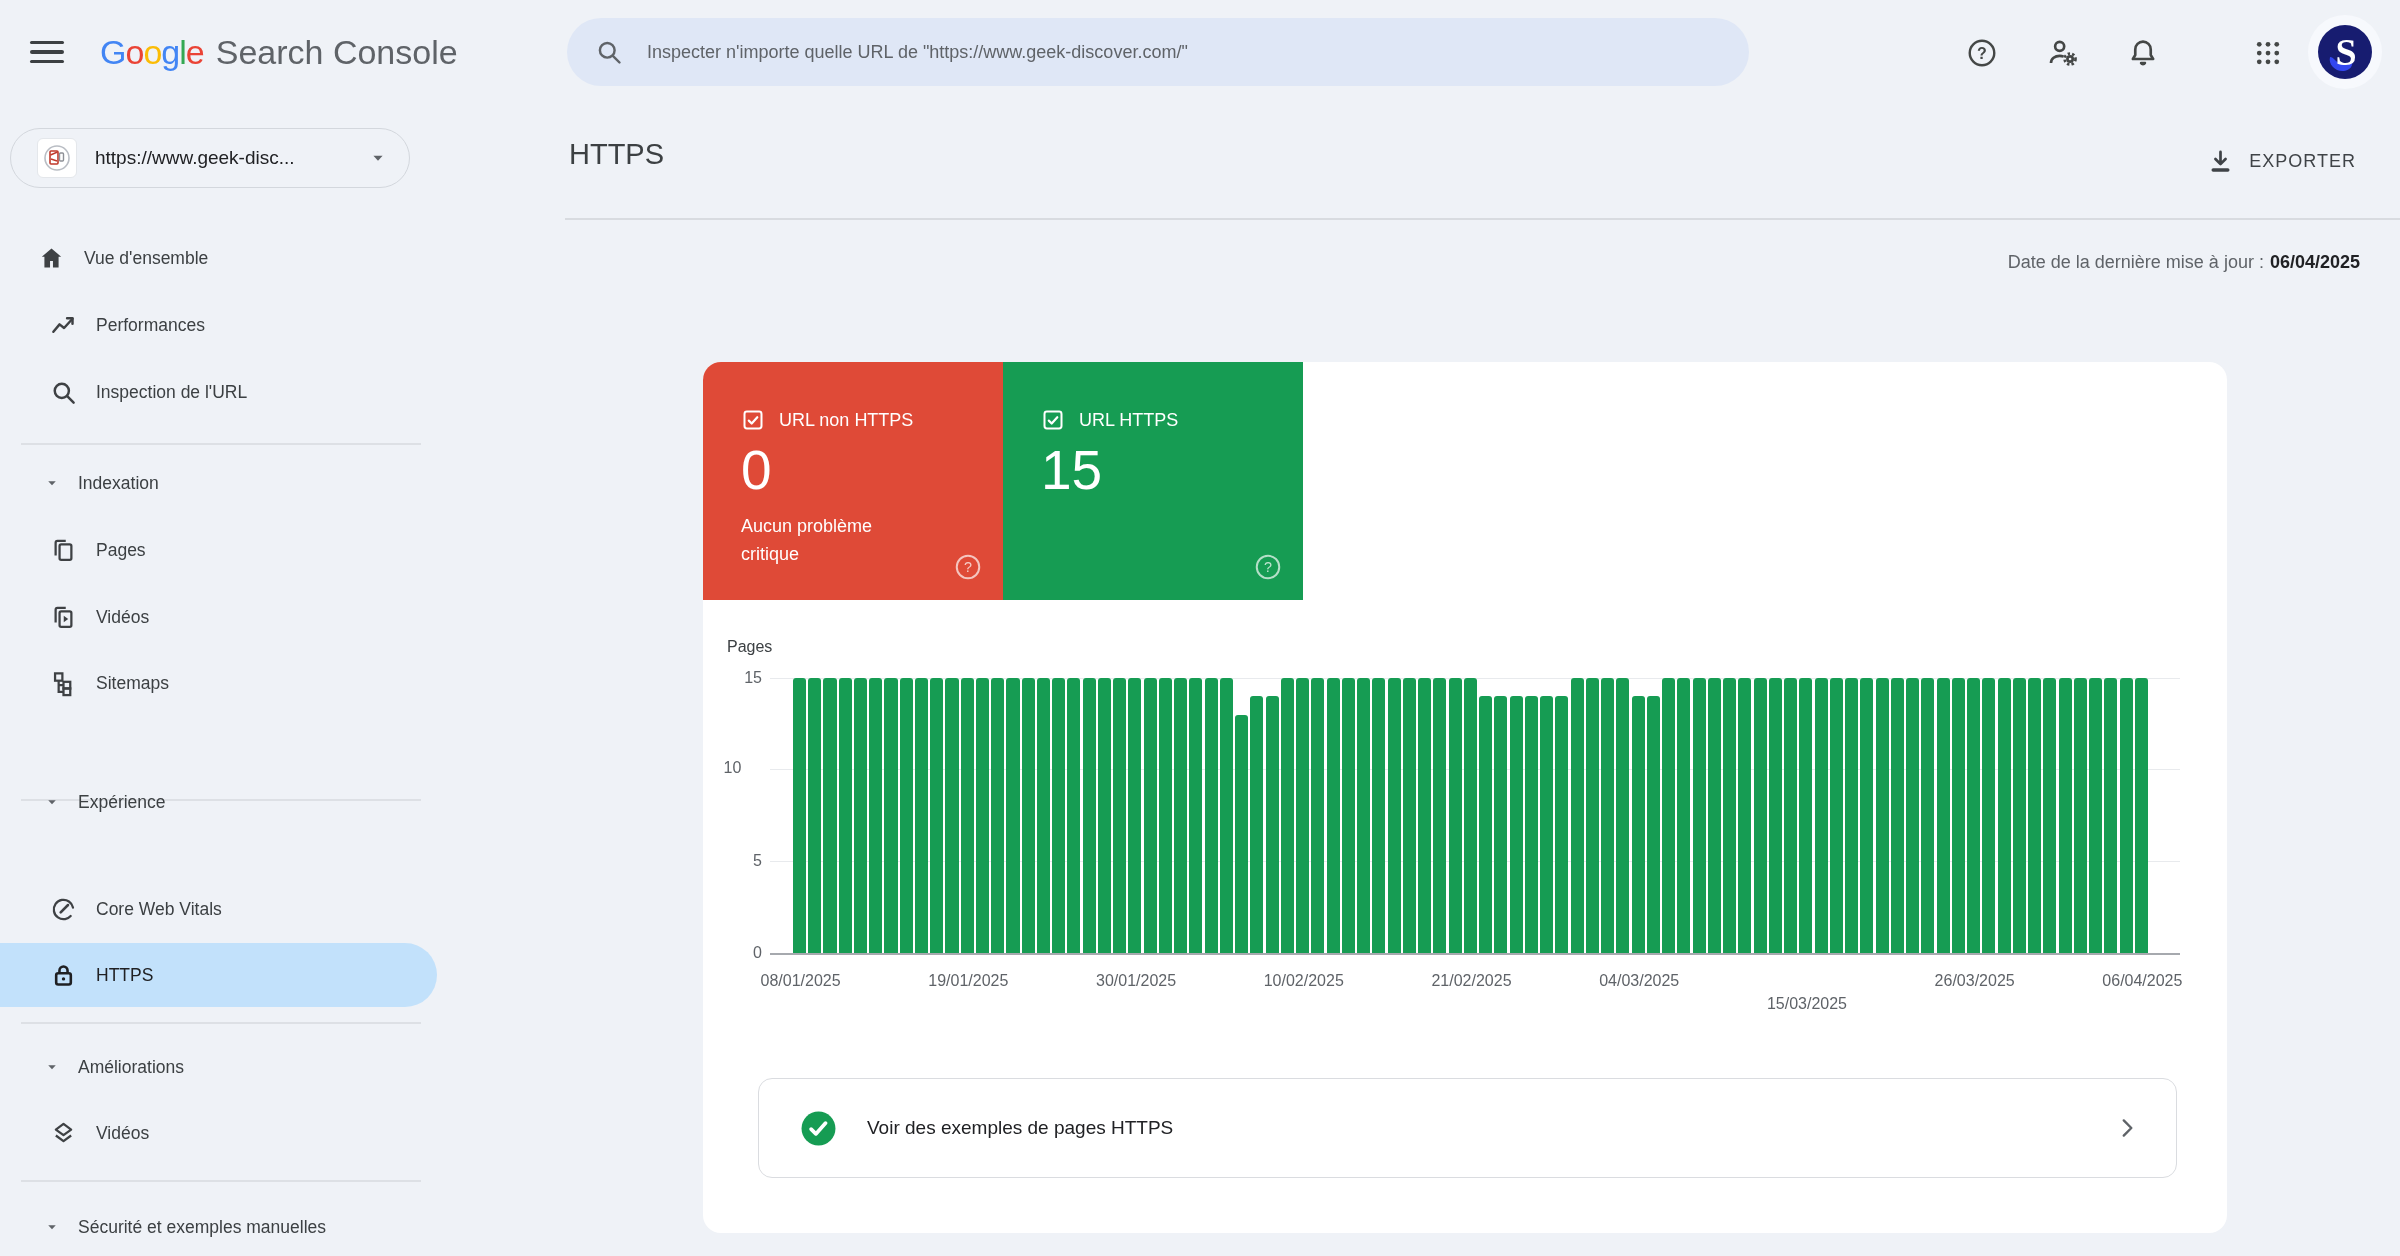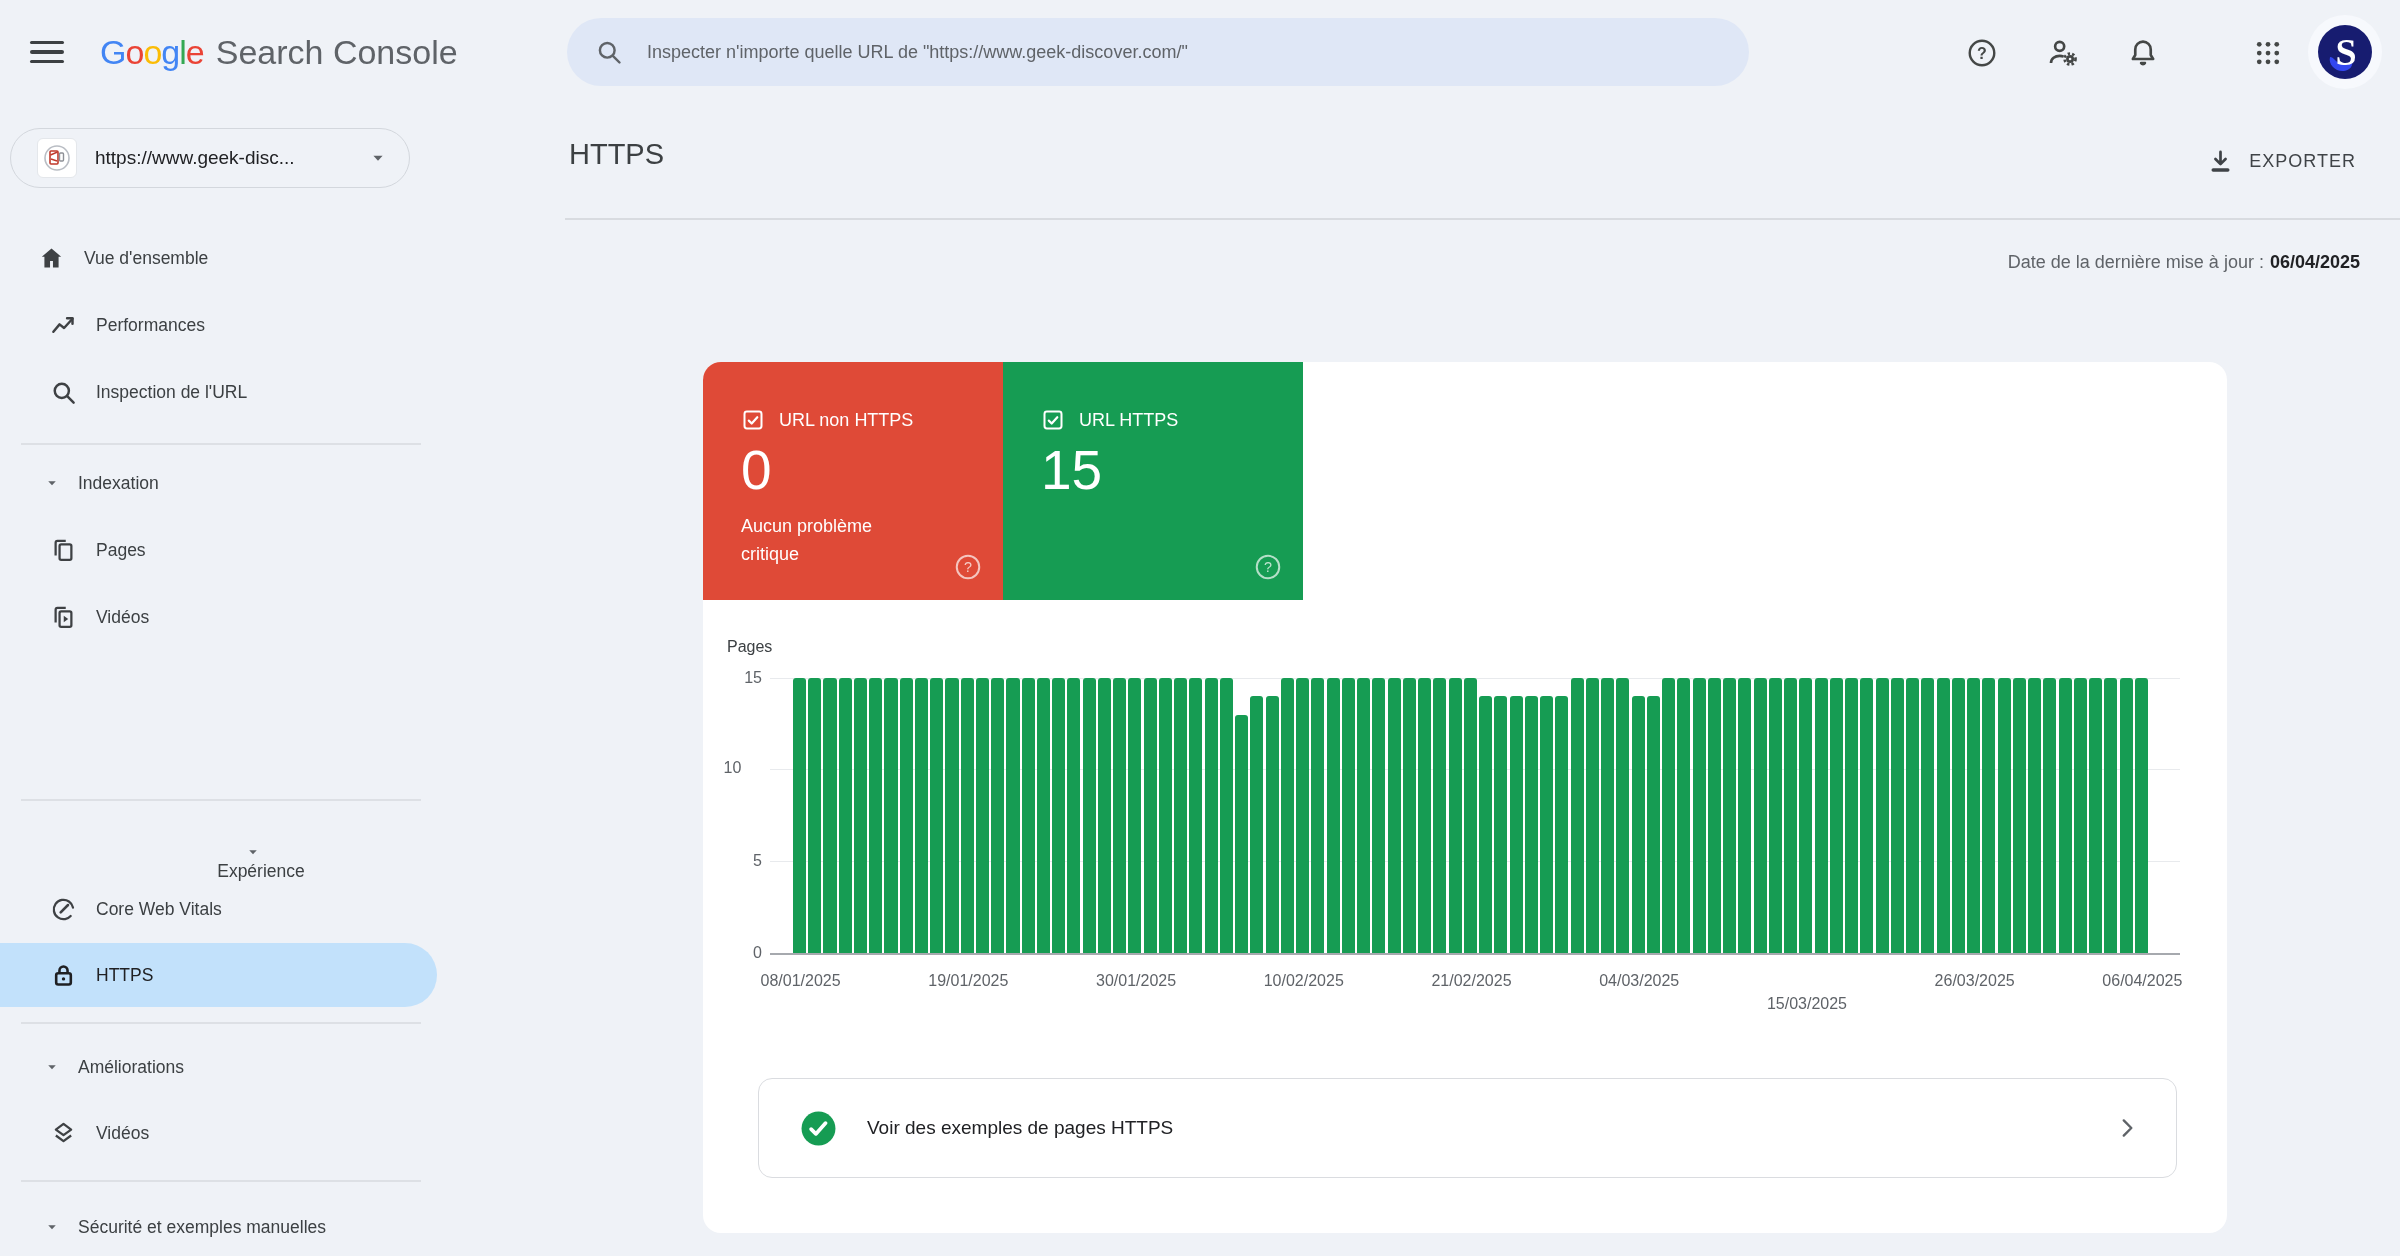--- a/index.html
+++ b/index.html
@@ -197,24 +197,35 @@
   <div class="abs nav-row" style="top:588px;">
     <span class="nicon">
       <svg width="27" height="27" viewBox="0 0 24 24" fill="none" stroke="#3e4144" stroke-width="2">
         <path d="M5 16.5V5a1.6 1.6 0 0 1 1.6-1.6H14"></path>
         <rect x="8.5" y="6.5" width="10.5" height="13.8" rx="1.4"></rect>
         <path d="M12.2 10.5l4 2.9-4 2.9z" fill="#3e4144" stroke="none"></path>
       </svg>
     </span>
     <span class="lbl">Vidéos</span>
   </div>
+  <div class="abs nav-row" style="top:654px;">
+    <span class="nicon">
+      <svg width="27" height="27" viewBox="0 0 24 24" fill="none" stroke="#3e4144" stroke-width="2">
+        <rect x="4.5" y="3" width="6.5" height="6.5"></rect>
+        <path d="M7.7 9.5v10h4.3M7.7 13.5h4.3"></path>
+        <rect x="12" y="10.5" width="6" height="6"></rect>
+        <rect x="12" y="16.8" width="6" height="6" transform="translate(0 -0.5)"></rect>
+      </svg>
+    </span>
+    <span class="lbl">Sitemaps</span>
+  </div>
 
   <div class="abs sdivider" style="top:799px;"></div>
 
-  <div class="abs sec-row" style="top:843px;flex-direction:column;">
+  <div class="abs sec-row" style="top:777px;">
     <span>
       <svg width="18" height="18" viewBox="0 0 24 24" fill="#5f6368">
           <path d="M7 9.5l5 5.5 5-5.5z"></path>
         </svg>
     </span>
     <span class="lbl">Expérience</span>
   </div>
   <div class="abs nav-row" style="top:880px;">
     <span class="nicon">
       <svg width="27" height="27" viewBox="0 0 24 24" fill="none" stroke="#3e4144" stroke-width="2" stroke-linecap="round">

